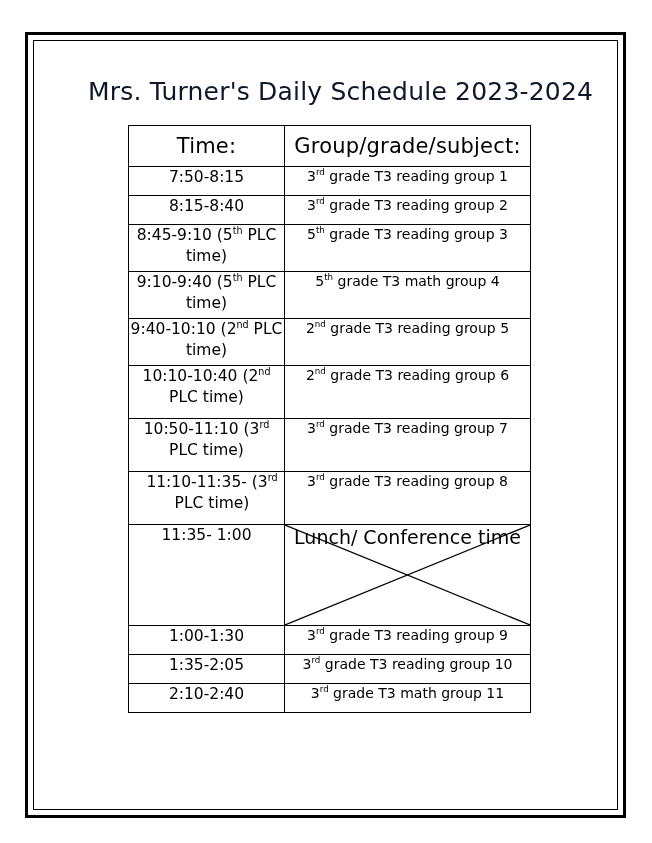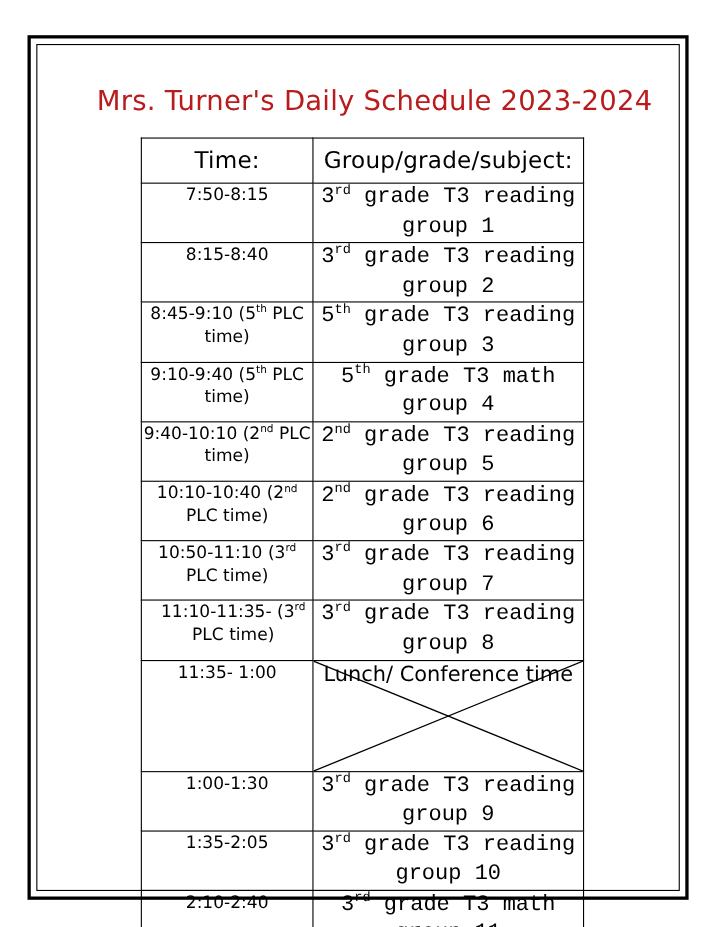--- a/index.html
+++ b/index.html
@@ -38,21 +38,21 @@
   
   .title {
     position: absolute;
     left: 60px;
     top: 42px;
     font-family: "DejaVu Sans", sans-serif;
     font-size: 25px;
     font-weight: 400;
     letter-spacing: 0.2px;
     white-space: nowrap;
-    color: #b91c1c;
+    color: #0f172a;
   }
 
   
   .schedule-wrap {
     position: absolute;
     left: 100px;
     top: 90px;
     width: 402px;
   }
   table.schedule {
@@ -84,21 +84,21 @@
   }
 
   
   .cell {
     font-family: "DejaVu Sans", sans-serif;
     font-size: 15px;
     line-height: 1.33;
     padding: 4px 5px 5px 5px;
   }
   .cell-time  { font-weight: 700; font-size: 15.5px; }
-  .cell-group { font-weight: 400; font-size: 20px; font-family: Liberation Mono, monospace; }
+  .cell-group { font-weight: 400; font-size: 14px; }
 
   sup { font-size: 0.62em; vertical-align: super; line-height: 0; }
 
   
   .lunch-cell {
     position: relative;
     padding: 0;
     height: 100px;
   }
   .lunch-cell .lunch-label {

